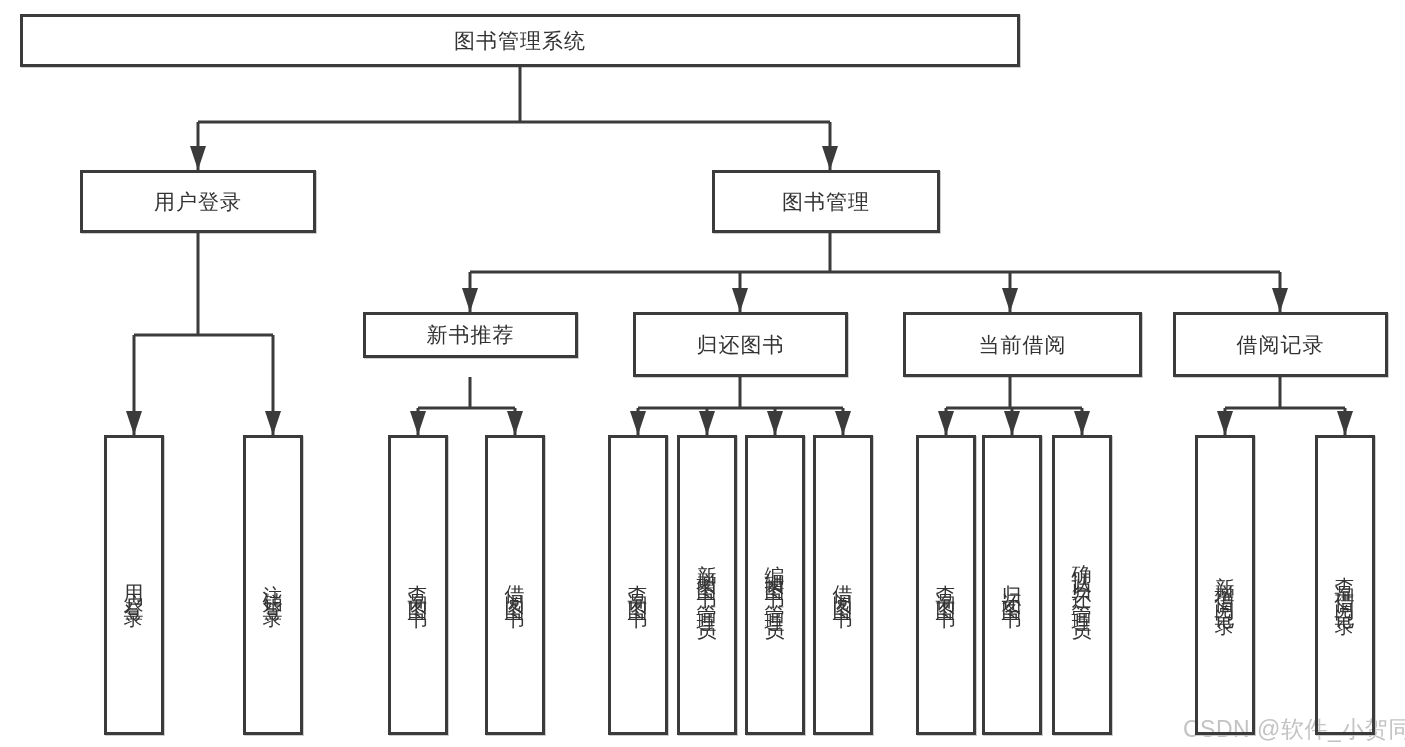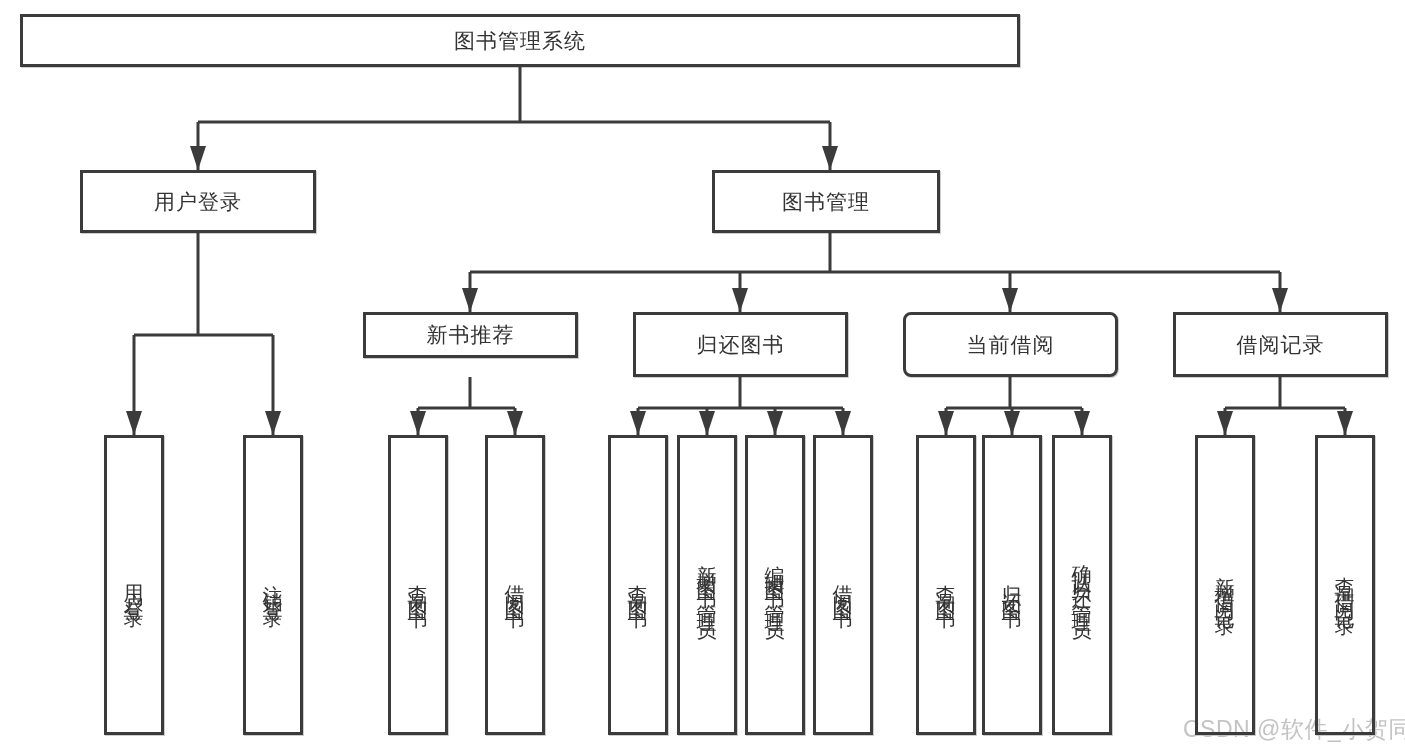--- a/index.html
+++ b/index.html
@@ -50,21 +50,21 @@
     white-space: nowrap;
   }
   
   .n-root   { left: 20px;   top: 14px;  width: 1000px; height: 53px; }
   
   .n-l2a    { left: 80px;   top: 170px; width: 236px;  height: 63px; }
   .n-l2b    { left: 712px;  top: 170px; width: 228px;  height: 63px; }
   
   .n-s0     { left: 363px;  top: 312px; width: 215px;  height: 46px; }
   .n-s1     { left: 633px;  top: 312px; width: 215px;  height: 65px; }
-  .n-s2     { left: 903px;  top: 312px; width: 215px;  height: 65px; border-radius: 8px; }
+  .n-s2     { left: 903px;  top: 312px; width: 239px;  height: 65px; }
   .n-s3     { left: 1173px; top: 312px; width: 215px;  height: 65px; }
   
   .leaf     { top: 435px; width: 60px; height: 300px; }
   .n-f0  { left: 104px; }
   .n-f1  { left: 243px; }
   .n-f2  { left: 388px; }
   .n-f3  { left: 485px; }
   .n-f4  { left: 608px; }
   .n-f5  { left: 677px; }
   .n-f6  { left: 745px; }

